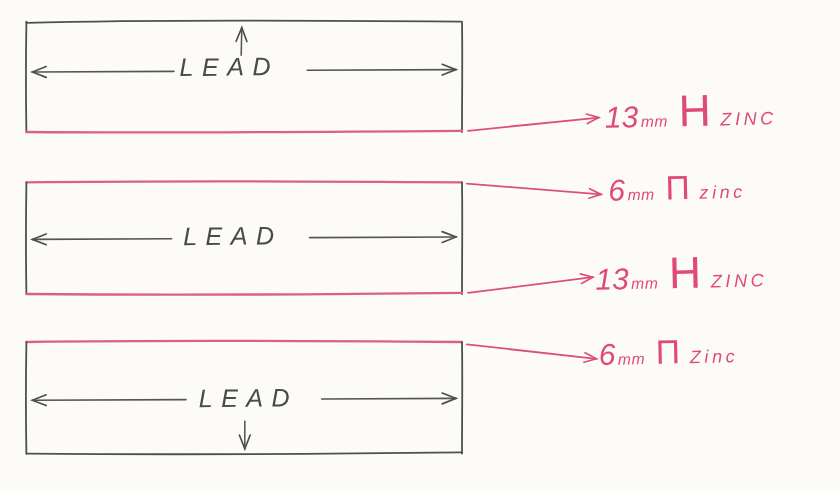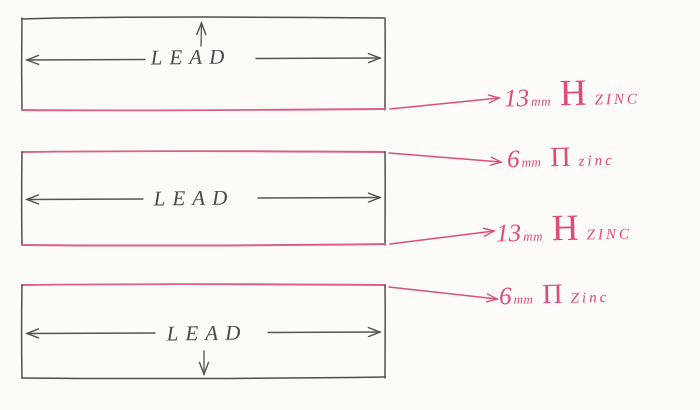--- a/index.html
+++ b/index.html
@@ -1,21 +1,21 @@
 <!DOCTYPE html>
 <html><head>
 <meta charset="utf-8">
 <style>
   html, body { margin: 0; padding: 0; background: #ffffff; }
   .canvas {
     position: relative;
     width: 700px;
     height: 410px;
     background: #fcfbf8;
-    font-family: Liberation Serif, serif;
+    font-family: Liberation Sans, sans-serif;
     overflow: hidden;
   }
   svg.linework { position: absolute; left: 0; top: 0; }
   .ink     { stroke: #4f4f4f; stroke-width: 1.5; fill: none; stroke-linecap: round; }
   .dim     { stroke: #555555; stroke-width: 1.3; fill: none; stroke-linecap: round; }
   .zincline{ stroke: #d9608a; stroke-width: 1.9; fill: none; stroke-linecap: round; }
   .leader  { stroke: #dc4f7d; stroke-width: 1.5; fill: none; stroke-linecap: round; }
 
   .lead-label {
     position: absolute;

